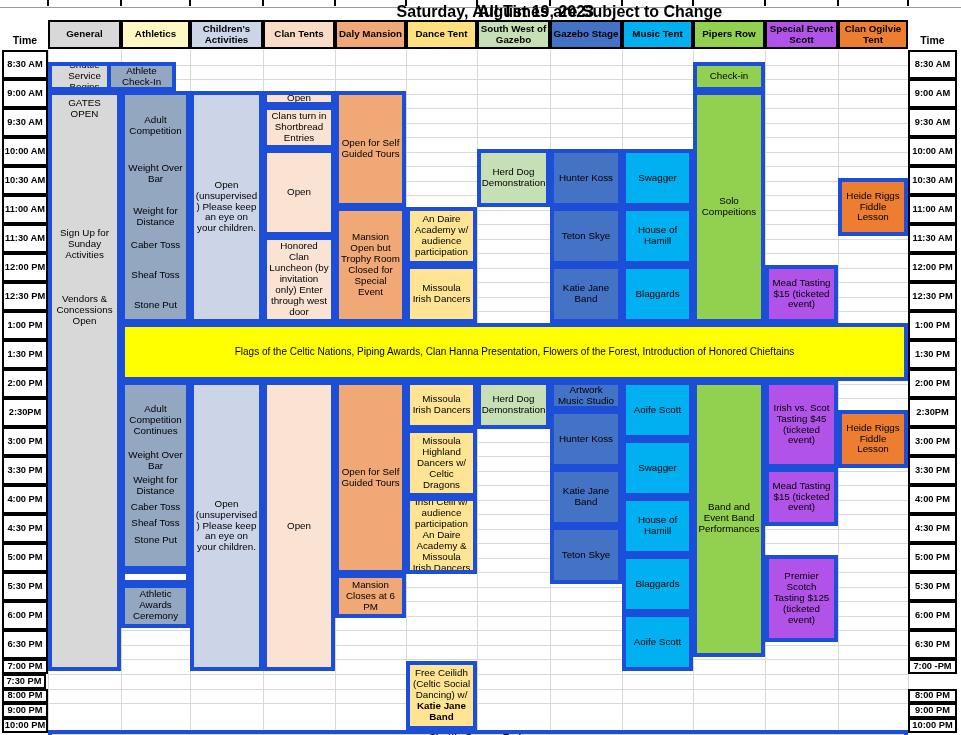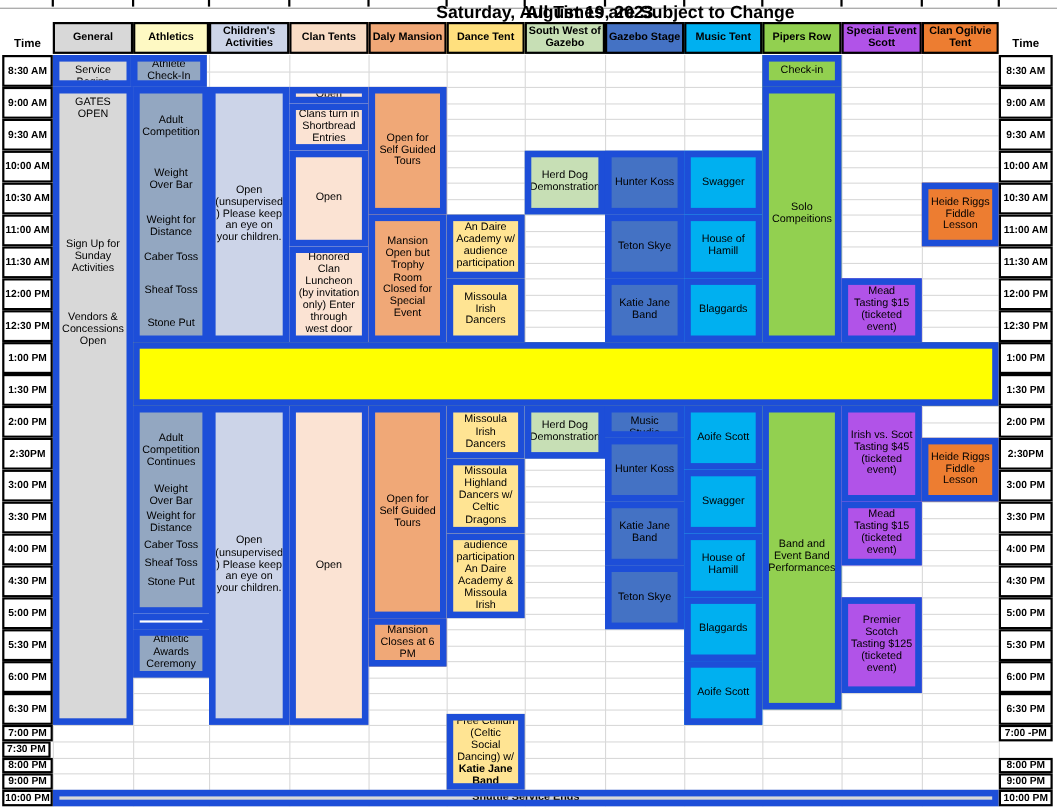--- a/index.html
+++ b/index.html
@@ -17,23 +17,23 @@
     display:flex;align-items:center;justify-content:center;text-align:center;
     font-weight:bold;font-size:9.8px;line-height:1.08;padding:0 1px;z-index:4;
   }
   .hcell.plain{border:none;background:#fff;align-items:flex-end;padding-bottom:3px;font-size:10.5px;}
   .tcell{
     position:absolute;box-sizing:border-box;border:2px solid #000;background:#fff;
     display:flex;align-items:center;justify-content:center;text-align:center;
     font-weight:bold;font-size:9.3px;line-height:1;z-index:4;white-space:nowrap;
   }
   .cell{
-    position:absolute;box-sizing:border-box;border:6px solid #1d4ed8;
+    position:absolute;box-sizing:border-box;border:4px solid #1d4ed8;
     display:flex;align-items:center;justify-content:center;text-align:center;
-    font-size:9.8px;line-height:1.12;padding:0 2px;overflow:hidden;z-index:3;
+    font-size:9.8px;line-height:1.12;padding:0 2px;overflow:hidden;z-index:3;margin-top:12px;
   }
   .cell.boldtxt{font-weight:bold;}
   .cell .item{position:absolute;left:0;right:0;transform:translateY(-50%);text-align:center;padding:0 2px;}
   .cell .lines{display:flex;flex-direction:column;gap:4px;width:100%;}
   .cell .lines .ln{width:100%;font-size:10px;}
   .cell .lines .ln.b{font-weight:bold;font-size:10.5px;}
   .partspan.b{font-weight:bold;}
 </style>
 </head>
 <body>
@@ -186,21 +186,21 @@
       <div class="tcell" style="left: 2px; width: 46px; top: 718px; height: 15px;">10:00 PM</div>
       <div class="tcell" style="left: 908px; width: 49px; top: 718px; height: 15px;">10:00 PM</div>
     </div>
   <div id="events">
       <div class="cell" style="left: 48px; width: 73px; top: 50px; height: 29px; background: rgb(216, 216, 216);">Shuttle Service Begins</div>
       <div class="cell" style="left: 48px; width: 73px; top: 79px; height: 580px; background: rgb(216, 216, 216); display: block;">
         <div class="item" style="top: 13.5333px;">GATES OPEN</div>
         <div class="item" style="top: 148.867px;">Sign Up for Sunday Activities</div>
         <div class="item" style="top: 214.6px;">Vendors &amp; Concessions Open</div>
       </div>
-      <div class="cell" style="left: 119px; width: 69px; top: 50px; height: 29px; background: rgb(147, 167, 193);">Athlete Check-In</div>
+      <div class="cell" style="left: 107px; width: 69px; top: 50px; height: 29px; background: rgb(147, 167, 193);">Athlete Check-In</div>
       <div class="cell" style="left: 121px; width: 69px; top: 79px; height: 232px; background: rgb(147, 167, 193); display: block;">
         <div class="item" style="top: 30.9333px;">Adult Competition</div>
         <div class="item" style="top: 79.2667px;">Weight Over Bar</div>
         <div class="item" style="top: 121.8px;">Weight for Distance</div>
         <div class="item" style="top: 149.833px;">Caber Toss</div>
         <div class="item" style="top: 179.8px;">Sheaf Toss</div>
         <div class="item" style="top: 209.767px;">Stone Put</div>
       </div>
       <div class="cell" style="left: 121px; width: 69px; top: 369px; height: 188.5px; background: rgb(147, 167, 193); display: block;">
         <div class="item" style="top: 34.8px;">Adult Competition Continues</div>
@@ -252,17 +252,18 @@
       <div class="cell" style="left: 693px; width: 72px; top: 79px; height: 232px; background: rgb(146, 208, 80);">Solo Compeitions</div>
       <div class="cell" style="left: 693px; width: 72px; top: 369px; height: 275.5px; background: rgb(146, 208, 80);">Band and Event Band Performances</div>
       <div class="cell" style="left: 765px; width: 73px; top: 253px; height: 58px; background: rgb(177, 83, 232);">Mead Tasting $15 (ticketed event)</div>
       <div class="cell" style="left: 765px; width: 73px; top: 369px; height: 87px; background: rgb(177, 83, 232);">Irish vs. Scot Tasting $45 (ticketed event)</div>
       <div class="cell" style="left: 765px; width: 73px; top: 456px; height: 58px; background: rgb(177, 83, 232);">Mead Tasting $15 (ticketed event)</div>
       <div class="cell" style="left: 765px; width: 73px; top: 543px; height: 87px; background: rgb(177, 83, 232);">Premier Scotch Tasting $125 (ticketed event)</div>
       <div class="cell" style="left: 838px; width: 70px; top: 166px; height: 58px; background: rgb(237, 125, 49);">Heide Riggs Fiddle Lesson</div>
       <div class="cell" style="left: 838px; width: 70px; top: 398px; height: 58px; background: rgb(237, 125, 49);">Heide Riggs Fiddle Lesson</div>
       <div class="cell" style="left: 121px; width: 787px; top: 311px; height: 58px; background: rgb(255, 255, 0);">
         <div class="lines">
+          <div class="ln">Flags of the Celtic Nations, Piping Awards, Clan Hanna Presentation, Flowers of the Forest, Introduction of Honored Chieftains</div>
         </div>
       </div>
       <div class="cell boldtxt" style="left: 48px; width: 860px; top: 718px; height: 15px; background: rgb(216, 216, 216);">Shuttle Service Ends</div>
     </div>
 </div>
 
 </body></html>

